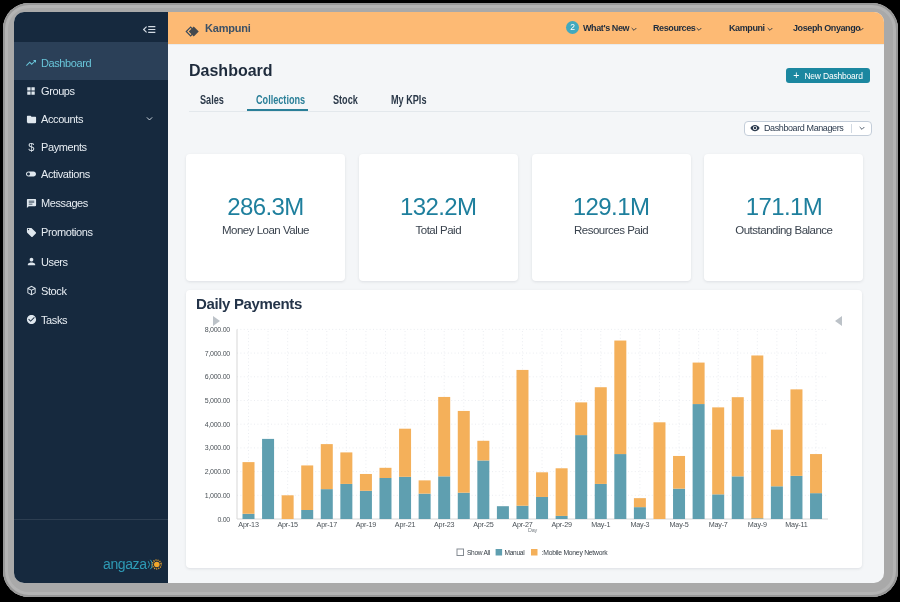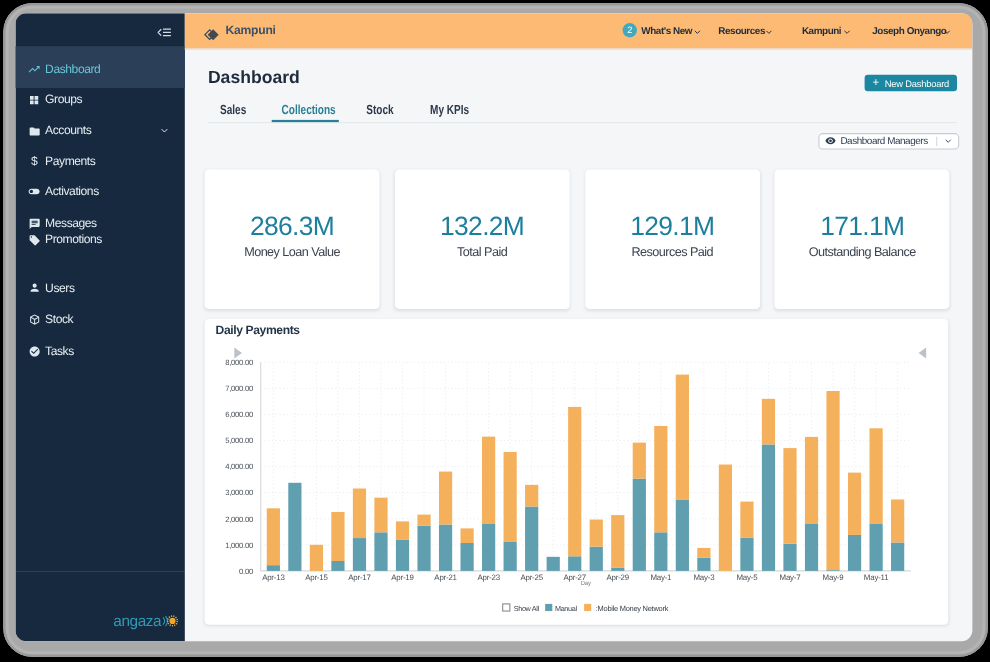--- a/index.html
+++ b/index.html
@@ -42,21 +42,21 @@
 .managers .sep { color:#c3cdd9; margin:0 5px 0 7px; font-size:9px; letter-spacing:0;}
 
 
 .cards { position:absolute; left:18px; top:109px; display:flex; gap:13.8px; }
 .card { width:159px; height:127px; background:#fff; border-radius:4px; box-shadow:0 1px 3px rgba(20,30,50,0.10); text-align:center; }
 .card .num { margin-top:40px; font-size:24px; line-height:25px; font-weight:400; color:#1e7f9d; letter-spacing:-0.6px;}
 .card .cap { margin-top:4.5px; font-size:11.5px; letter-spacing:-0.5px; color:#3a434e; }
 
 
 .chart-card { position:absolute; left:18px; top:245px; width:676px; height:278px; background:#fff; border-radius:4px; box-shadow:0 1px 3px rgba(20,30,50,0.10); }
-.chart-title { position:absolute; left:10px; top:5px; font-size:11px; font-weight:bold; letter-spacing:-0.35px; color:#243449; }
+.chart-title { position:absolute; left:10px; top:5px; font-size:15px; font-weight:bold; letter-spacing:-0.35px; color:#243449; }
 .arrow-r { position:absolute; left:27px; top:26px; width:0; height:0; border-left:7px solid #bcc2c8; border-top:5px solid transparent; border-bottom:5px solid transparent; }
 .arrow-l { position:absolute; left:649px; top:26px; width:0; height:0; border-right:7px solid #bcc2c8; border-top:5px solid transparent; border-bottom:5px solid transparent; }
 </style>
 </head>
 <body>
 <div class="device"></div>
 <div class="screen">
 
   <div class="sidebar">
     <svg class="collapse" width="13" height="9" viewBox="0 0 20 13" fill="none" stroke="#d4dce4" stroke-width="1.7">
@@ -103,21 +103,21 @@
         <span class="lb">Activations</span>
       </div>
     <div class="nav-item" style="top:178px">
         <span class="ic">
           <svg width="11" height="11" viewBox="0 0 24 24" fill="#dfe7ee">
             <path d="M20 2H4c-1.1 0-2 .9-2 2v18l4-4h14c1.1 0 2-.9 2-2V4c0-1.1-.9-2-2-2zM6 9h12v1.6H6zm8 5H6v-1.6h8zm4-6.4H6V6h12z"></path>
           </svg>
         </span>
         <span class="lb">Messages</span>
       </div>
-    <div class="nav-item" style="top:193px">
+    <div class="nav-item" style="top:207px">
         <span class="ic">
           <svg width="11" height="11" viewBox="0 0 24 24" fill="#dfe7ee">
             <path d="M21.41 11.58l-9-9C12.05 2.22 11.55 2 11 2H4c-1.1 0-2 .9-2 2v7c0 .55.22 1.05.59 1.42l9 9c.36.36.86.58 1.41.58.55 0 1.05-.22 1.41-.59l7-7c.37-.36.59-.86.59-1.41 0-.55-.23-1.06-.59-1.42zM5.5 7C4.67 7 4 6.33 4 5.5S4.67 4 5.5 4 7 4.67 7 5.5 6.33 7 5.5 7z"></path>
           </svg>
         </span>
         <span class="lb">Promotions</span>
       </div>
     <div class="nav-item" style="top:236.5px">
         <span class="ic">
           <svg width="11" height="11" viewBox="0 0 24 24" fill="#dfe7ee">

